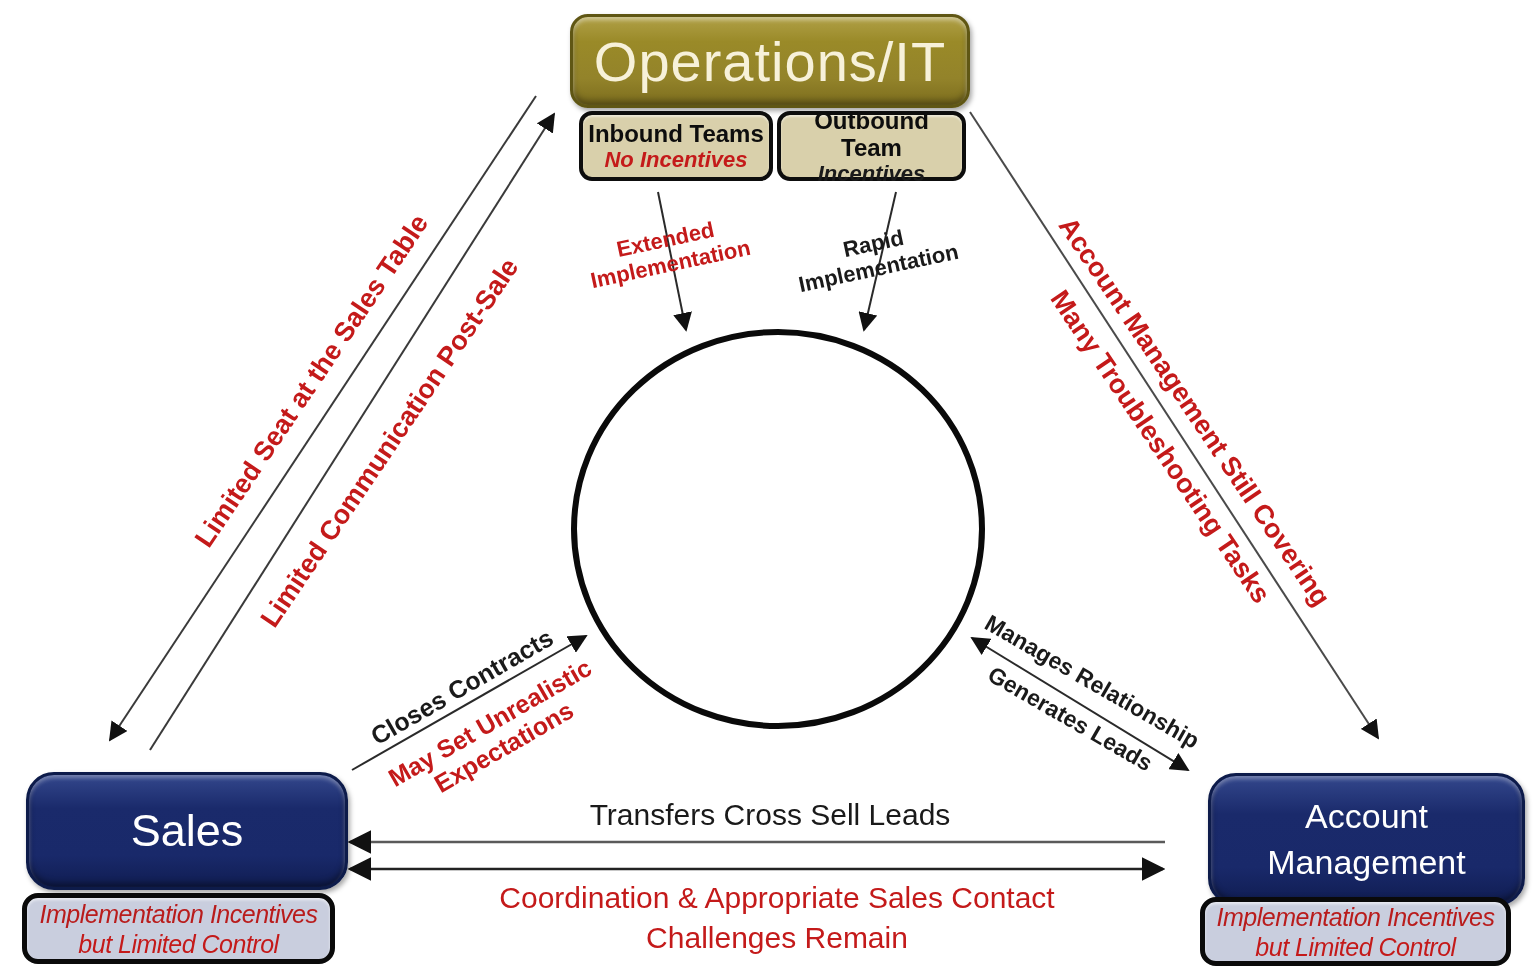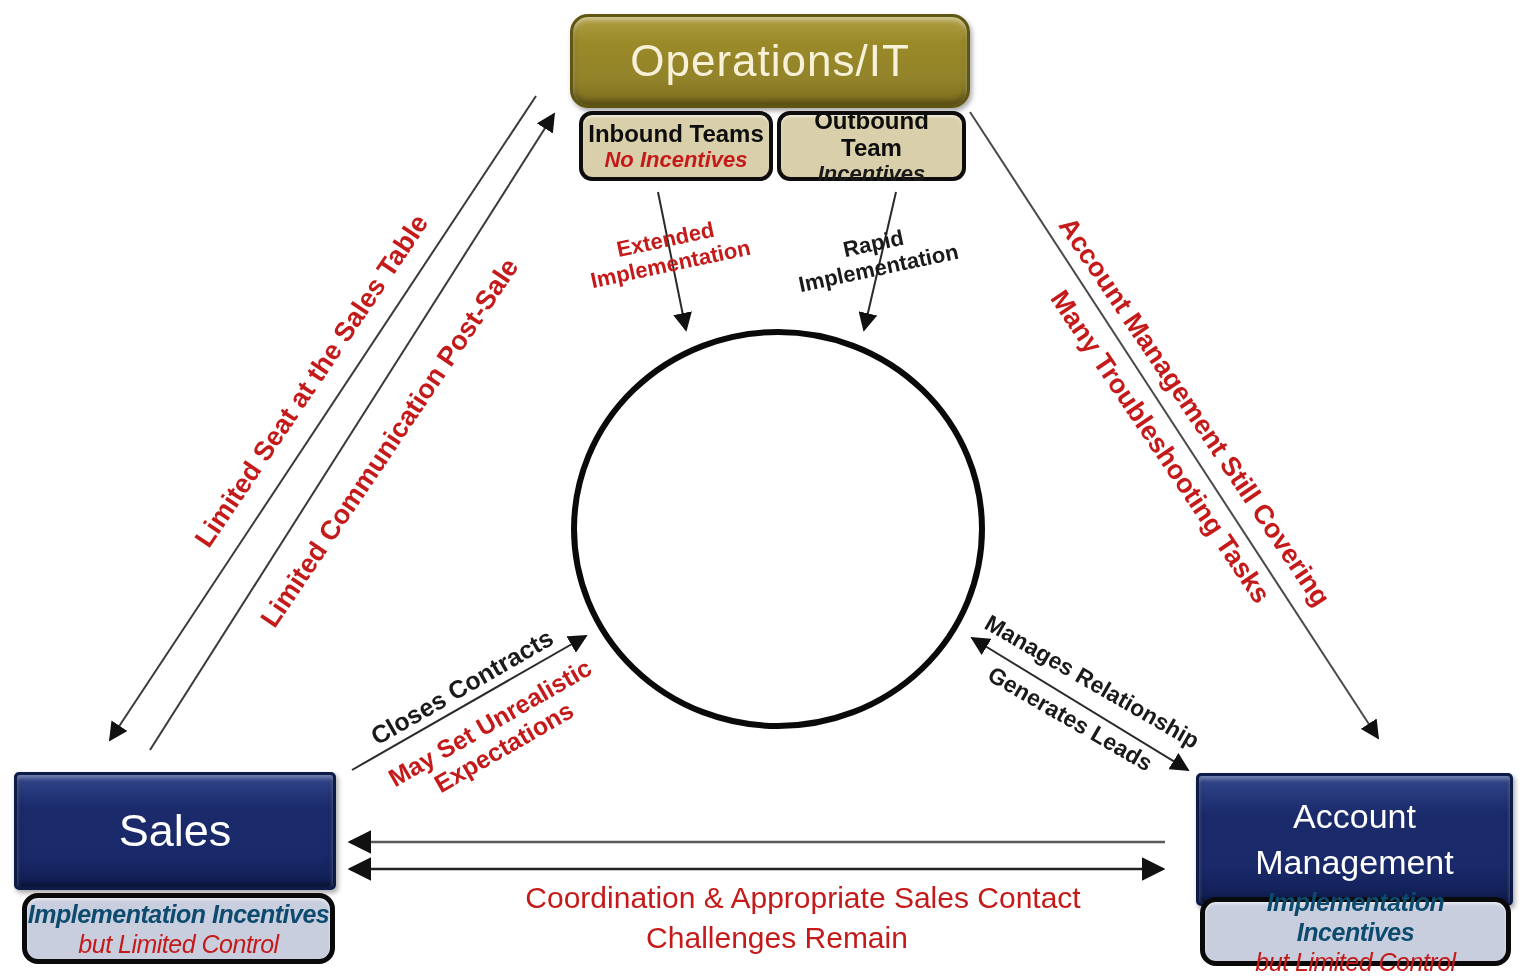--- a/index.html
+++ b/index.html
@@ -6,43 +6,44 @@
   #canvas{
     position:relative;width:1536px;height:977px;overflow:hidden;background:#fff;
     font-family:"Liberation Sans","DejaVu Sans",sans-serif;
   }
   #connectors{position:absolute;left:0;top:0;z-index:1;}
   .box{position:absolute;z-index:2;display:flex;align-items:center;justify-content:center;text-align:center;box-sizing:border-box;}
   .olive-box{
     background:linear-gradient(180deg,#b0a047 0%,#9a8a28 28%,#93832a 70%,#7c6d1d 100%);
     border:3px solid #5f5614;border-radius:18px;
     box-shadow:inset 0 3px 4px rgba(255,255,255,.45), inset 0 -4px 6px rgba(0,0,0,.35), 2px 3px 5px rgba(0,0,0,.35);
-    color:#f7f1d9;font-size:44px;letter-spacing:1px;
+    color:#f7f1d9;font-size:56px;letter-spacing:1px;
   }
   .tan-box{
     background:var(--tan,#d9d0ab);
     border:4px solid #0d0d0d;border-radius:13px;
     box-shadow:inset 0 2px 2px rgba(255,255,255,.5);
     flex-direction:column;line-height:1.12;padding-top:2px;
   }
   .tan-title{font-size:24px;font-weight:bold;color:#0d0d0d;}
   .tan-sub{font-size:22px;font-weight:bold;font-style:italic;}
   .navy-box{
     background:linear-gradient(180deg,#33478c 0%,#1a2a6b 30%,#19296a 72%,#101d52 100%);
-    border:3px solid #0d1b4a;border-radius:5px;
+    border:3px solid #0d1b4a;border-radius:28px;
     box-shadow:inset 0 3px 4px rgba(255,255,255,.35), inset 0 -4px 6px rgba(0,0,0,.4), 2px 3px 5px rgba(0,0,0,.35);
     color:#ffffff;
+    margin-left:12px;
   }
   .note-box{
     background:var(--note_gray,#c9cede);
     border:5px solid #0a0a0a;border-radius:16px;
     flex-direction:column;line-height:1.2;
     box-shadow:inset 0 2px 3px rgba(255,255,255,.6);
   }
-  .note-line1{font-style:italic;font-size:25px;color:#0c4a6e;letter-spacing:-0.5px;font-weight:bold;}
+  .note-line1{font-style:italic;font-size:25px;color:#b91c1c;letter-spacing:-0.5px;}
   .note-line2{font-style:italic;font-weight:normal;font-size:25px;color:var(--red,#c41a1a);letter-spacing:-0.5px;}
   .lbl{position:absolute;z-index:3;white-space:nowrap;}
   .center{transform:translate(-50%,-50%);}
   .rot{text-align:center;}
   .red{color:var(--red,#c41a1a);}
   .black{color:#1a1a1a;}
   .bright-red{color:var(--bright_red,#e60000);}
   .payer-side{font-size:33px;font-weight:bold;font-style:italic;}
   .payer-main{font-size:60px;font-weight:bold;color:#111;letter-spacing:1px;}
 </style>
@@ -109,16 +110,17 @@
 
   <div class="lbl rot red" style="left:1194px;top:412px;font-size:27px;font-weight:bold;transform:translate(-50%,-50%) rotate(56deg);">Account Management Still Covering</div>
   <div class="lbl rot red" style="left:1160px;top:447px;font-size:27px;font-weight:bold;transform:translate(-50%,-50%) rotate(56deg);">Many Troubleshooting Tasks</div>
 
   <div class="lbl rot black" style="left:462px;top:687px;font-size:25px;font-weight:bold;transform:translate(-50%,-50%) rotate(-30deg);">Closes Contracts</div>
   <div class="lbl rot red" style="left:497px;top:735px;width:262px;font-size:25px;font-weight:bold;line-height:1.1;white-space:normal;transform:translate(-50%,-50%) rotate(-30deg);">May Set Unrealistic Expectations</div>
 
   <div class="lbl rot black" style="left:1092px;top:682px;font-size:23px;font-weight:bold;transform:translate(-50%,-50%) rotate(30deg);">Manages Relationship</div>
   <div class="lbl rot black" style="left:1070px;top:719px;font-size:23px;font-weight:bold;transform:translate(-50%,-50%) rotate(30deg);">Generates Leads</div>
 
-  <div class="lbl center red" style="left:803px;top:898px;font-size:30px;">Coordination &amp; Appropriate Sales Contact</div>
+  <div class="lbl center black" style="left:770px;top:815px;font-size:30px;">Transfers Cross Sell Leads</div>
+  <div class="lbl center red" style="left:777px;top:898px;font-size:30px;">Coordination &amp; Appropriate Sales Contact</div>
   <div class="lbl center red" style="left:777px;top:938px;font-size:30px;">Challenges Remain</div>
 
 </div>
 
 </body></html>

